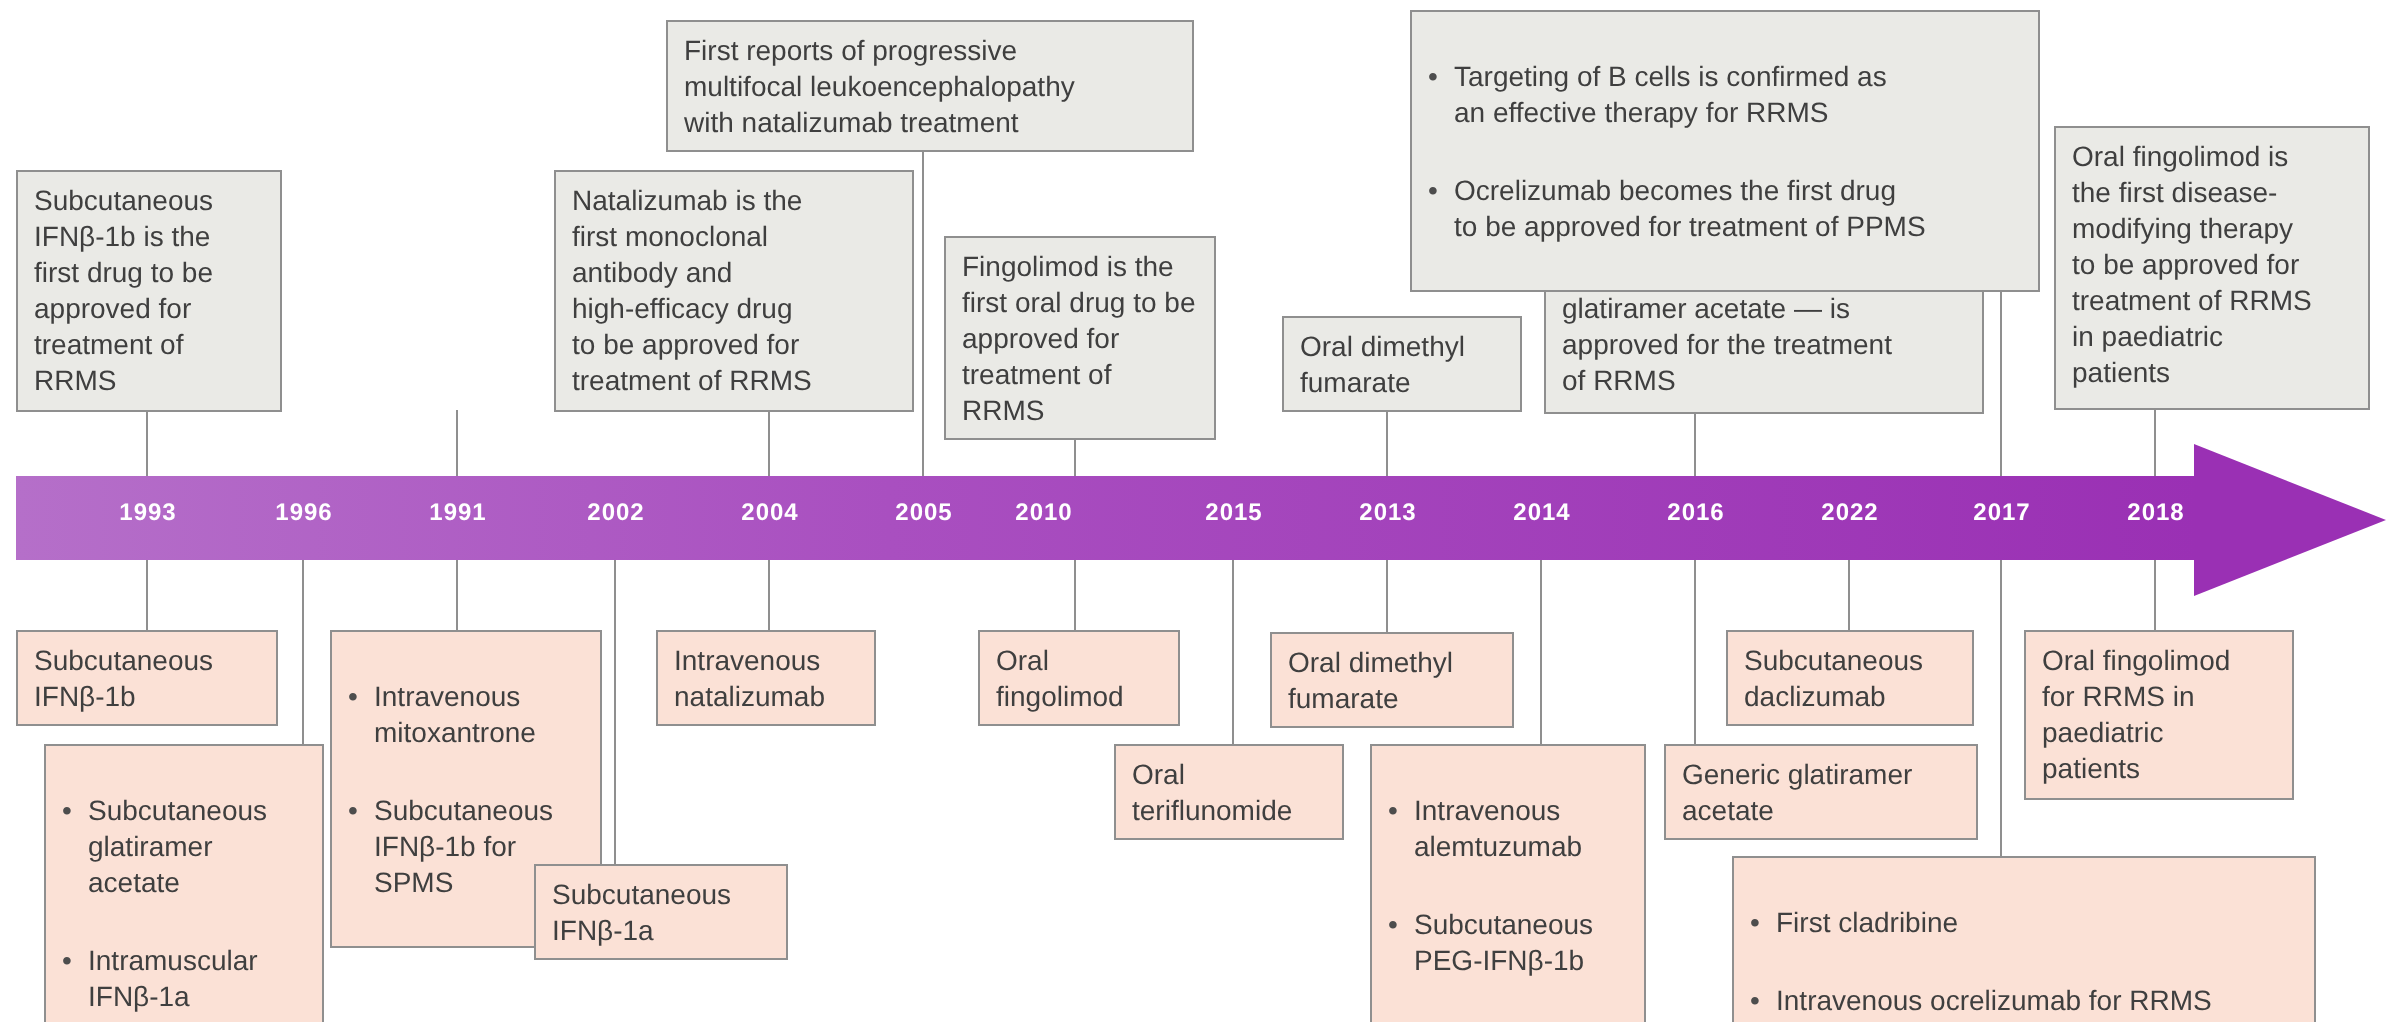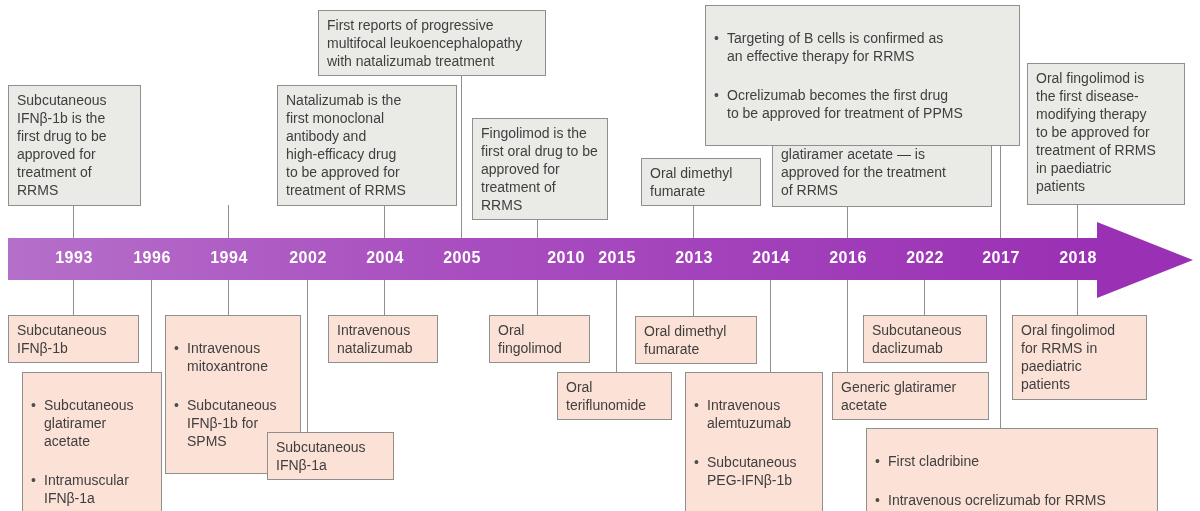--- a/index.html
+++ b/index.html
@@ -19,21 +19,21 @@
   .dot{width:13px;flex:0 0 13px;color:#4d4d4d;}
   .btxt{flex:1;white-space:pre-line;}
   .vline{position:absolute;width:1px;background:#8f8f8f;z-index:1;}
   #band{
     position:absolute;left:8px;top:238px;width:1092px;height:42px;z-index:2;
     background:linear-gradient(90deg,#b56fc9 0%,#a94fc0 40%,#9a30b4 100%);
   }
   #head{position:absolute;left:1097px;top:220px;z-index:2;}
   .year{
     position:absolute;top:249px;transform:translateX(-50%);z-index:4;
-    color:#ffffff;font-weight:bold;font-size:16px;letter-spacing:0.5px;
+    color:#ffffff;font-weight:bold;font-size:12px;letter-spacing:0.5px;
   }
 </style>
 </head>
 <body>
 
 <div id="canvas">
 
   <div class="vline" style="left:73px;top:206px;height:32px"></div>
   <div class="vline" style="left:228px;top:205px;height:33px"></div>
   <div class="vline" style="left:384px;top:206px;height:32px"></div>
@@ -58,46 +58,46 @@
   <div class="vline" style="left:1000px;top:280px;height:148px"></div>
   <div class="vline" style="left:1077px;top:280px;height:35px"></div>
 
   <div id="band"></div>
   <svg id="head" width="98" height="80" viewBox="0 0 98 80">
     <polygon points="0,2 96,40 0,78" fill="#9a30b4"></polygon>
   </svg>
 
   <span class="year" style="left:74px">1993</span>
   <span class="year" style="left:152px">1996</span>
-  <span class="year" style="left:229px">1994</span>
+  <span class="year" style="left:229px">1991</span>
   <span class="year" style="left:308px">2002</span>
   <span class="year" style="left:385px">2004</span>
   <span class="year" style="left:462px">2005</span>
-  <span class="year" style="left:566px">2010</span>
+  <span class="year" style="left:522px">2010</span>
   <span class="year" style="left:617px">2015</span>
   <span class="year" style="left:694px">2013</span>
   <span class="year" style="left:771px">2014</span>
   <span class="year" style="left:848px">2016</span>
   <span class="year" style="left:925px">2022</span>
   <span class="year" style="left:1001px">2017</span>
   <span class="year" style="left:1078px">2018</span>
 
   <div class="box gray" style="left:8px;top:85px;width:133px;min-height:121px"><span>Subcutaneous
 IFNβ-1b is the
 first drug to be
 approved for
 treatment of
 RRMS</span></div>
   <div class="box gray" style="left:277px;top:85px;width:180px;min-height:121px"><span>Natalizumab is the
 first monoclonal
 antibody and
 high-efficacy drug
 to be approved for
 treatment of RRMS</span></div>
-  <div class="box gray" style="left:318px;top:10px;width:228px;min-height:66px"><span>First reports of progressive
+  <div class="box gray" style="left:333px;top:10px;width:264px;min-height:66px"><span>First reports of progressive
 multifocal leukoencephalopathy
 with natalizumab treatment</span></div>
   <div class="box gray" style="left:472px;top:118px;width:136px;min-height:88px"><span>Fingolimod is the
 first oral drug to be
 approved for
 treatment of RRMS</span></div>
   <div class="box gray" style="left:641px;top:158px;width:120px;min-height:47px"><span>Oral dimethyl
 fumarate</span></div>
   <div class="box gray" style="left:772px;top:103px;width:220px;min-height:104px"><span>For the first time, a generic
 drug — a generic version of

